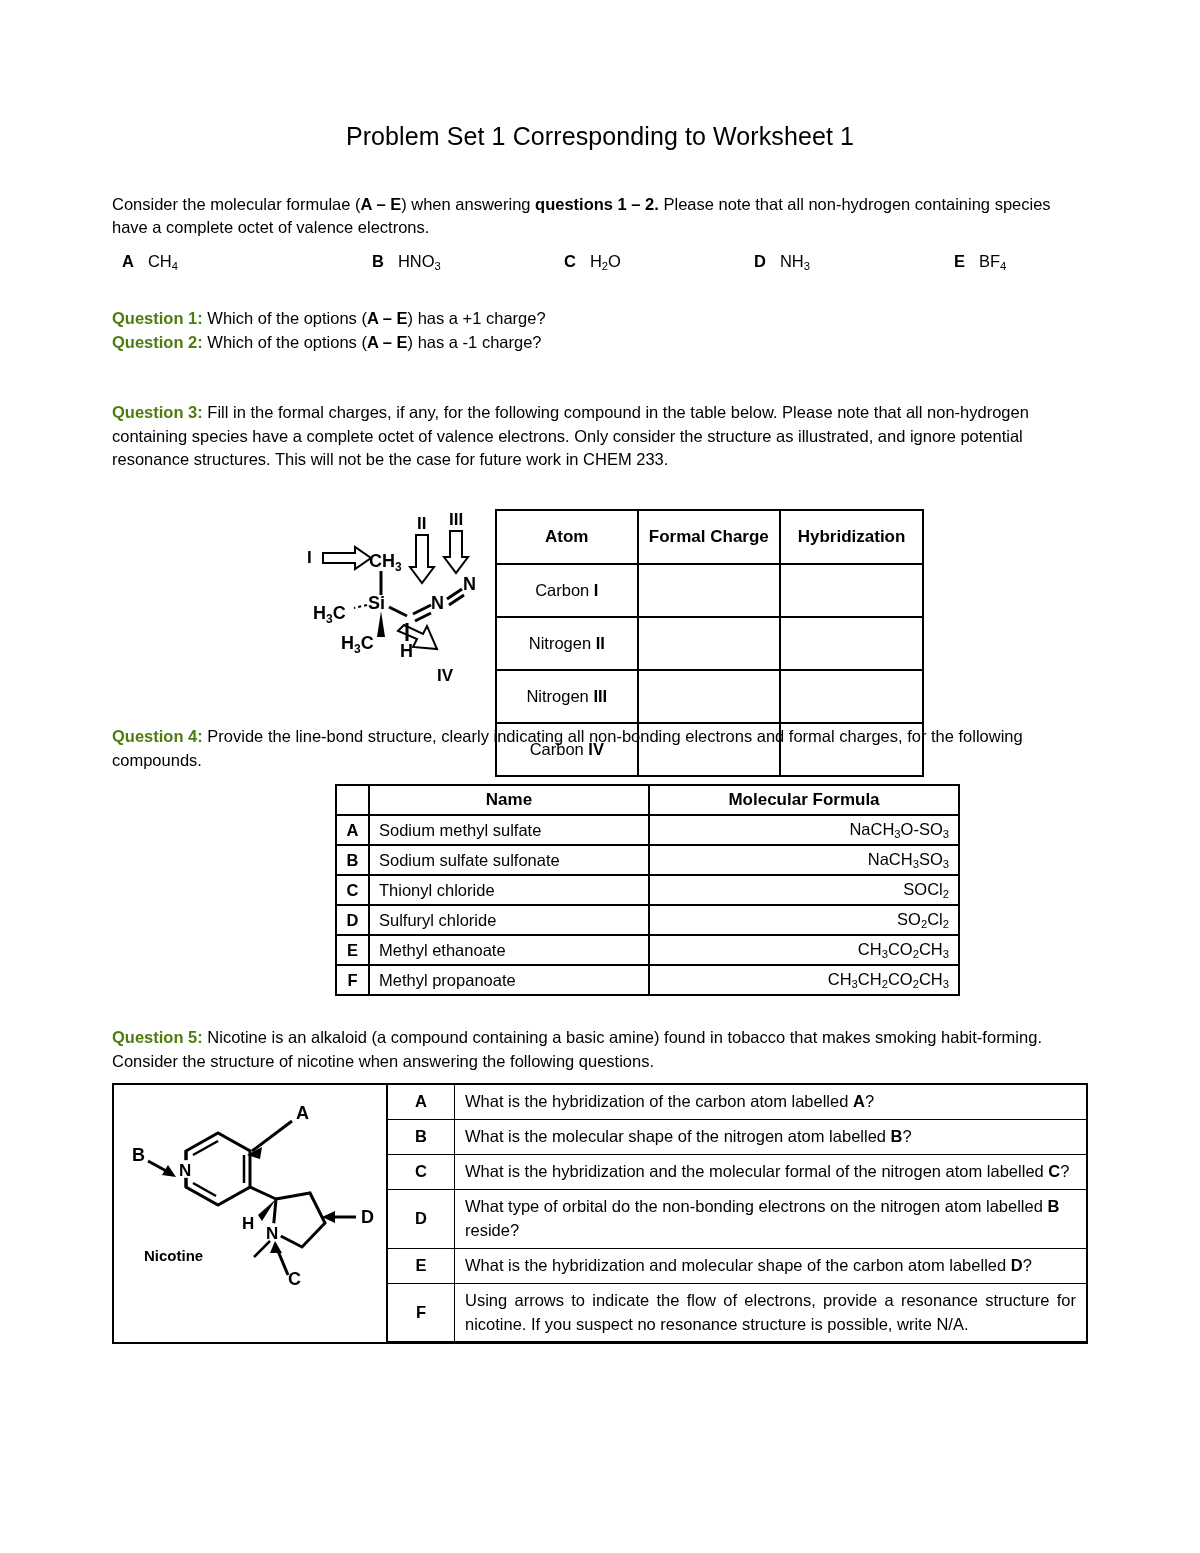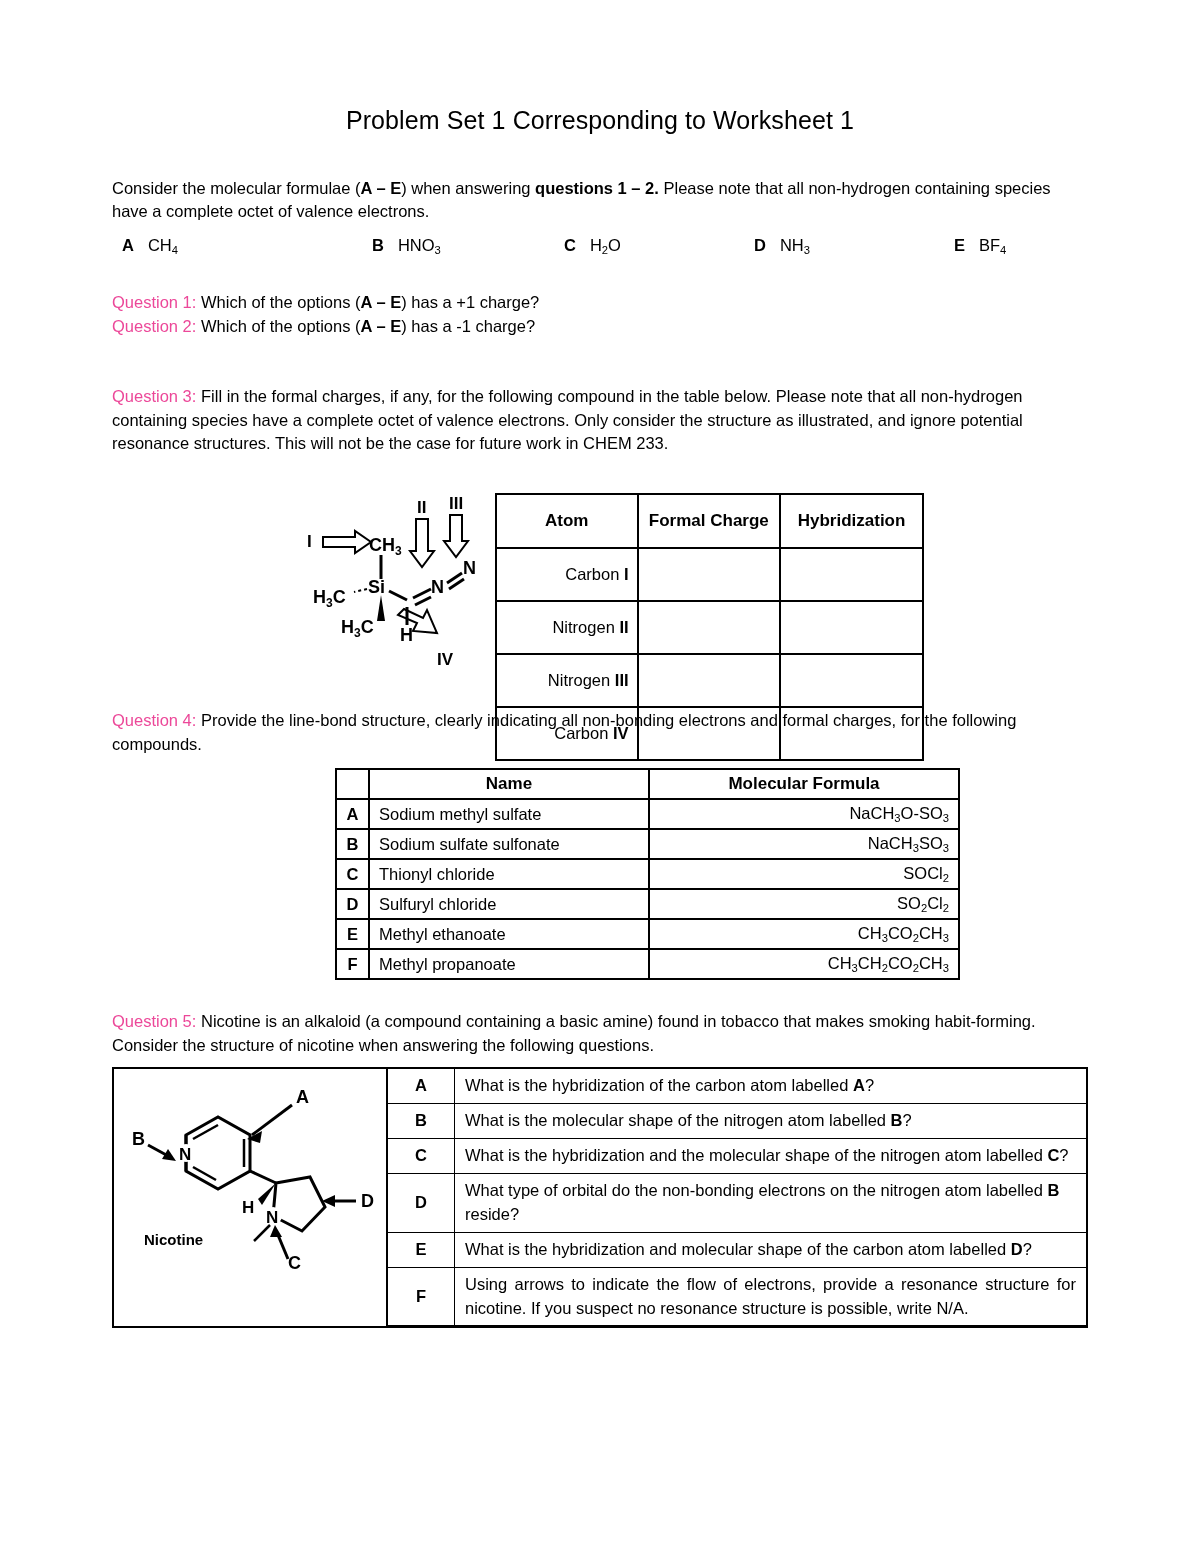--- a/index.html
+++ b/index.html
@@ -18,21 +18,21 @@
   .page {
     position: relative;
     width: 1200px;
     height: 1553px;
     padding: 0;
     box-sizing: border-box;
   }
   .content {
     position: absolute;
     left: 112px;
-    top: 0;
+    top: 16px;
     width: 976px;
   }
   .doc-title {
     text-align: center;
     font-size: 25px;
     font-weight: 400;
     margin-top: 105px;
     letter-spacing: 0.1px;
     line-height: 1.2;
   }
@@ -61,22 +61,22 @@
     display: flex;
     gap: 14px;
   }
   .formula-item .lbl { font-weight: bold; }
   .fw-0 { width: 250px; }
   .fw-1 { width: 192px; }
   .fw-2 { width: 190px; }
   .fw-3 { width: 200px; }
   sub { font-size: 0.68em; vertical-align: -0.25em; }
   .q-label {
-    color: #ec4899;
-    font-weight: normal;
+    color: #4d7c0f;
+    font-weight: bold;
   }
   .q-line {
     font-size: 16.5px;
     line-height: 1.5;
   }
   .block-q12 { margin-top: 34px; }
   .block-q3 { margin-top: 46px; }
   b.strong { font-weight: bold; }
 
   
@@ -105,21 +105,21 @@
     padding: 16px 8px;
     height: 28px;
     box-sizing: border-box;
   }
   .q3-table th {
     text-align: center;
     font-weight: bold;
     font-size: 17px;
   }
   .q3-table td.atom {
-    text-align: right;
+    text-align: center;
     width: 142px;
   }
   .q3-table td.blank { width: 143px; }
   .q3-table tr.tall td { height: 52px; vertical-align: top; }
 
   
   .block-q4 { margin-top: 24px; }
   .q4-table {
     border-collapse: collapse;
     margin: 12px 0 0 223px;
@@ -392,21 +392,21 @@
             <tr>
               <td class="letter">A</td>
               <td class="qtext"><span>What is the hybridization of the carbon atom labelled </span><b class="strong">A</b><span>?</span></td>
             </tr>
             <tr>
               <td class="letter">B</td>
               <td class="qtext"><span>What is the molecular shape of the nitrogen atom labelled </span><b class="strong">B</b><span>?</span></td>
             </tr>
             <tr>
               <td class="letter">C</td>
-              <td class="qtext"><span>What is the hybridization and the molecular shape of the nitrogen atom labelled </span><b class="strong">C</b><span>?</span></td>
+              <td class="qtext"><span>What is the hybridization and the molecular formal of the nitrogen atom labelled </span><b class="strong">C</b><span>?</span></td>
             </tr>
             <tr>
               <td class="letter">D</td>
               <td class="qtext"><span>What type of orbital do the non-bonding electrons on the nitrogen atom labelled </span><b class="strong">B</b><span> reside?</span></td>
             </tr>
             <tr>
               <td class="letter">E</td>
               <td class="qtext"><span>What is the hybridization and molecular shape of the carbon atom labelled </span><b class="strong">D</b><span>?</span></td>
             </tr>
             <tr>

